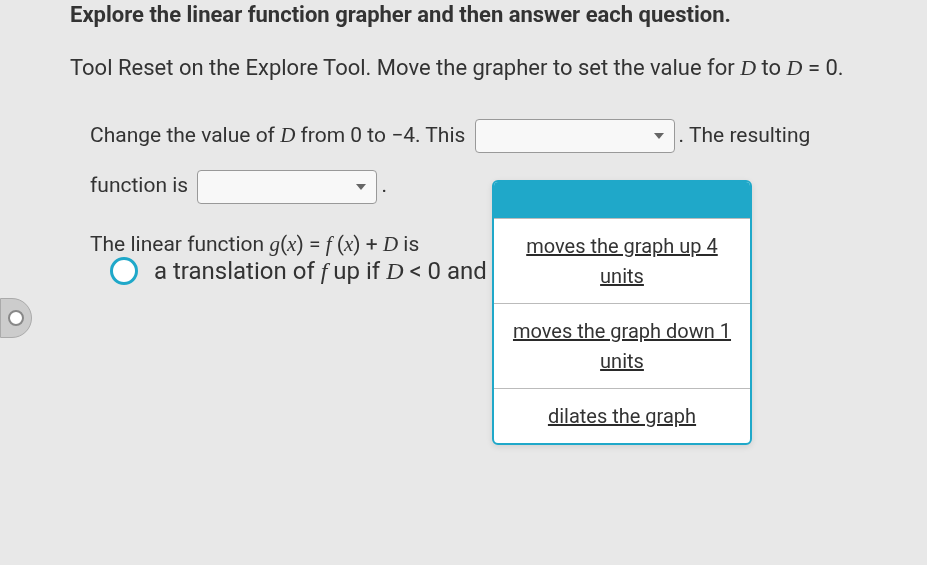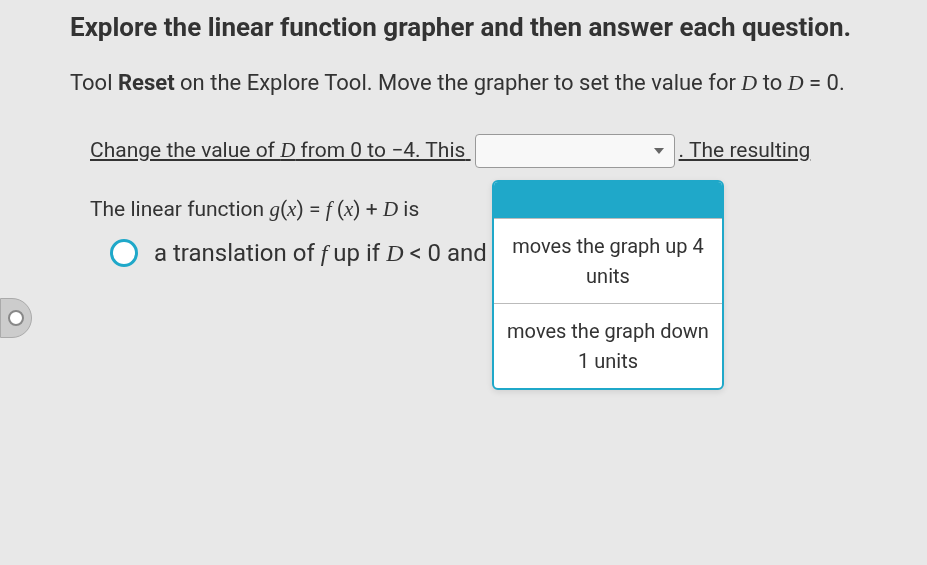--- a/index.html
+++ b/index.html
@@ -14,51 +14,50 @@
       height: 565px;
       padding: 0;
       color: #2a2a2a;
       position: relative;
       overflow: hidden;
     }
     .content {
       padding: 0 40px 20px 70px;
     }
     .heading {
-      font-size: 26px;
+      font-size: 22px;
       font-weight: 700;
       color: #333;
       margin-bottom: 24px;
-      padding-top: 12px;
+      padding-top: 2px;
     }
     .instruction {
       font-size: 22px;
       color: #333;
       margin-bottom: 28px;
       line-height: 1.5;
     }
     .instruction .bold {
-      font-weight: 700;
+      font-weight: 400;
     }
     .italic-var {
       font-style: italic;
       font-family: "Times New Roman", serif;
     }
     .question-block {
       padding-left: 20px;
     }
     .line {
       font-size: 21px;
       color: #333;
       line-height: 2.2;
       position: relative;
     }
     .line1 {
       margin-bottom: 4px;
-      text-decoration: underline;
     }
     .select-box {
       display: inline-block;
       width: 200px;
       height: 34px;
       border: 1px solid #999;
       border-radius: 4px;
       background: #f8f8f8;
       vertical-align: middle;
       position: relative;
@@ -76,21 +75,21 @@
       border-right: 5px solid transparent;
       border-top: 6px solid #666;
     }
     .select-box.small {
       width: 180px;
     }
     .func-line {
       font-size: 21px;
       color: #333;
       margin-top: 24px;
-      margin-bottom: 17px;
+      margin-bottom: 0;
     }
     .radio-option {
       display: flex;
       align-items: center;
       margin-left: 20px;
       margin-bottom: 14px;
       font-size: 24px;
       color: #333;
     }
     .radio-circle {
@@ -99,26 +98,27 @@
       border: 3px solid #1fa8c9;
       border-radius: 50%;
       background: #fff;
       margin-right: 16px;
       flex-shrink: 0;
     }
     .dropdown-panel {
       position: absolute;
       left: 492px;
       top: 180px;
-      width: 232px;
+      width: 260px;
       background: #fff;
       border: 2px solid #1fa8c9;
       border-radius: 6px;
       overflow: hidden;
       box-shadow: 0 2px 6px rgba(0,0,0,0.1);
+      text-decoration: underline;
     }
     .dropdown-header {
       height: 36px;
       background: #1fa8c9;
     }
     .dropdown-item {
       padding: 12px 8px;
       text-align: center;
       font-size: 20px;
       color: #333;
@@ -158,20 +158,24 @@
   <div class="instruction">
     <span>Tool </span><span class="bold">Reset</span><span> on the Explore Tool. Move the grapher to set the value for </span><span class="italic-var">D</span><span> to </span><span class="italic-var">D</span><span> = 0.</span>
   </div>
 
   <div class="question-block">
     <div class="line line1">
       <span>Change the value of </span><span class="italic-var">D</span><span> from 0 to −4. This</span>
       <span class="select-box"></span><span>. The resulting</span>
     </div>
 
+    <div class="line">
+      <span>function is</span>
+      <span class="select-box small"></span><span>.</span>
+    </div>
 
     <div class="func-line">
       <span>The linear function </span><span class="italic-var">g</span><span>(</span><span class="italic-var">x</span><span>) = </span><span class="italic-var">f </span><span>(</span><span class="italic-var">x</span><span>) + </span><span class="italic-var">D</span><span> is</span>
     </div>
 
     <div class="radio-option">
       <div class="radio-circle"></div>
       <div>
         <span>a translation of </span><span class="italic-var">f </span><span> up if </span><span class="italic-var">D</span><span> &lt; 0 and down</span>
       </div>
@@ -181,13 +185,14 @@
 </div>
 
 <div class="side-bubble">
   <div class="side-bubble-inner"></div>
 </div>
 
 <div class="dropdown-panel">
   <div class="dropdown-header"></div>
   <div class="dropdown-item">moves the graph up  4  units</div>
   <div class="dropdown-item">moves the graph down  1  units</div>
+  <div class="dropdown-item">dilates the graph</div>
 </div>
 
 </body></html>

